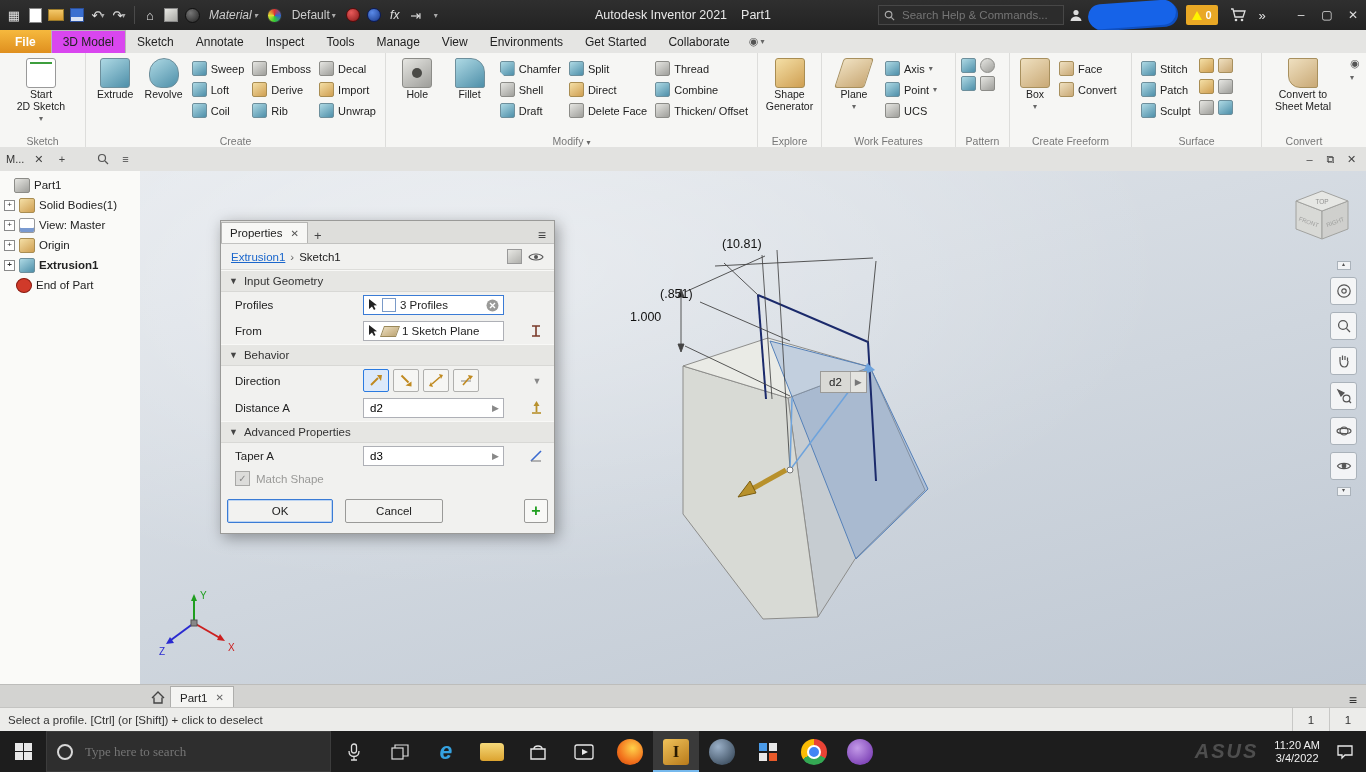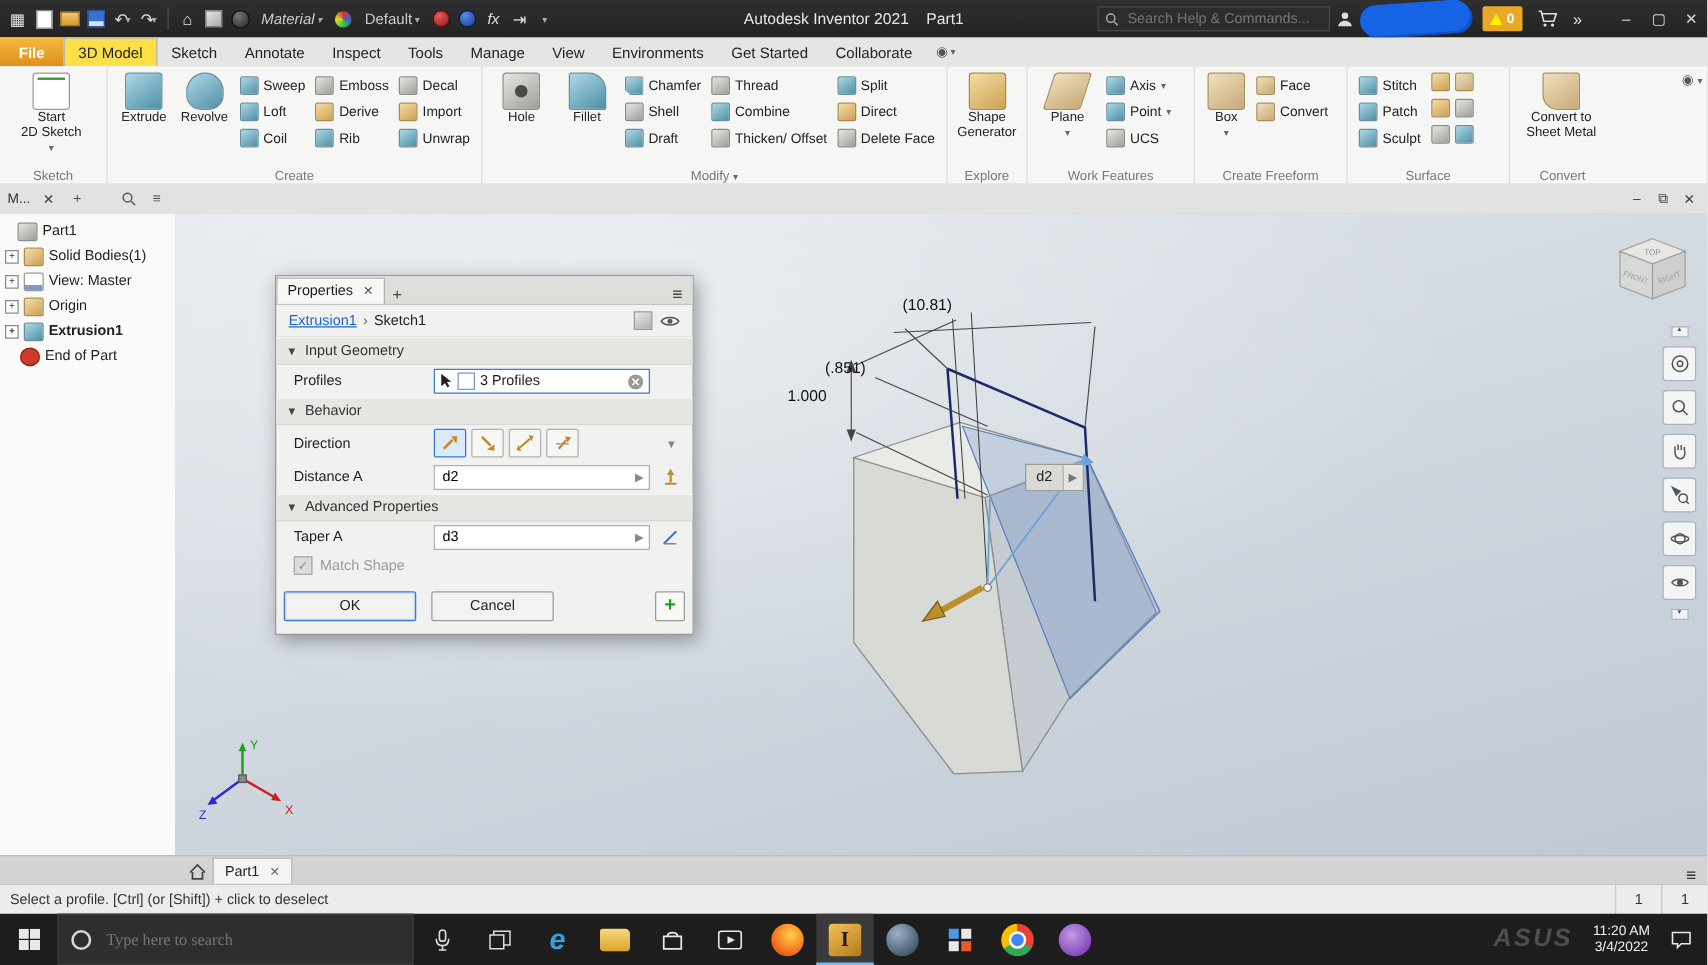--- a/index.html
+++ b/index.html
@@ -19,21 +19,21 @@
   .scribble{position:absolute;left:1088px;top:2px;width:88px;height:25px;background:#1663e8;border-radius:13px;transform:rotate(-4deg);box-shadow:2px 2px 0 #0f4fc0}
   .alertbox{position:absolute;left:1186px;top:5px;width:32px;height:20px;background:#e9a825;border-radius:2px;display:flex;align-items:center;justify-content:center;gap:3px;color:#fff;font-weight:bold;font-size:11px}
   .tri{width:0;height:0;border-left:5px solid transparent;border-right:5px solid transparent;border-bottom:9px solid #fff200;position:relative}
   .winbtns{position:absolute;right:0;top:0;height:30px;display:flex}
   .winbtn{width:26px;height:30px;display:flex;align-items:center;justify-content:center;color:#ddd;font-size:12px}
 
   
   .rtabs{position:absolute;left:0;top:30px;width:100%;height:23px;background:#e5e5e3;display:flex;align-items:stretch;border-bottom:1px solid #cfcfcd}
   .rtab{display:flex;align-items:center;padding:0 11px;font-size:12px;color:#222}
   .rtab.file{background:linear-gradient(#f6b93e,#df8f1e);color:#fff;font-weight:bold;padding:0 15px}
-  .rtab.active{background:#fde047;border:1px solid #b8b8b6;border-bottom:1px solid #f6f6f4;margin-bottom:-1px}
+  .rtab.active{background:#d946ef;border:1px solid #b8b8b6;border-bottom:1px solid #f6f6f4;margin-bottom:-1px}
   .rtab-extra{display:flex;align-items:center;color:#555;gap:2px;padding:0 8px;font-size:11px}
 
   
   .ribbon{position:absolute;left:0;top:53px;width:100%;height:94px;background:#f6f6f4;border-bottom:1px solid #bfbfbd;display:flex}
   .panel{position:relative;display:flex;align-items:flex-start;border-right:1px solid #dddddb;padding:2px 5px 14px 5px;box-sizing:border-box}
   .plabel{position:absolute;bottom:0;left:0;right:0;text-align:center;color:#777;font-size:10.5px;white-space:nowrap}
   .rbb{width:54px;display:flex;flex-direction:column;align-items:center;padding-top:3px;gap:1px;font-size:10.5px;line-height:11px;text-align:center;color:#222;border-radius:2px}
   .scol{display:flex;flex-direction:column;padding-top:3px}
   .rbs{display:flex;align-items:center;gap:4px;height:21px;font-size:11px;padding:0 4px;color:#222;border-radius:2px;white-space:nowrap}
   .ic{width:15px;height:15px;border-radius:2px;box-sizing:border-box;flex:none}
@@ -77,21 +77,21 @@
   .pd-tabs{height:22px;background:#dededb;display:flex;align-items:flex-end;border-bottom:1px solid #c2c2c0}
   .pd-tab{background:#f7f7f5;border:1px solid #b5b5b3;border-bottom:none;height:20px;display:flex;align-items:center;gap:8px;padding:0 8px;font-size:11.5px}
   .pd-x{color:#555;font-size:10px}
   .pd-plus{width:20px;text-align:center;color:#444;font-size:13px}
   .pd-menu{margin-left:auto;padding:0 8px;color:#444;font-size:14px}
   .pd-crumb{height:25px;display:flex;align-items:center;gap:5px;padding:0 10px;border-bottom:1px solid #ddddda}
   .pd-crumb a{color:#1a66cc;text-decoration:underline}
   .crumb-icons{margin-left:auto;display:flex;gap:6px;align-items:center}
   .pd-sec{height:20px;background:#e6e6e3;display:flex;align-items:center;gap:6px;padding:0 8px;font-size:11.5px;color:#333;border-top:1px solid #f8f8f6;border-bottom:1px solid #d8d8d5}
   .chev{font-size:9px;color:#444}
-  .pd-row{display:flex;align-items:center;padding:3px 6px;gap:4px}
+  .pd-row{display:flex;align-items:center;padding:3px 6px;gap:20px}
   .pd-lab{width:108px;padding-left:8px;flex:none;color:#222}
   .pd-field{flex:1;height:20px;background:#fff;border:1px solid #aeb0b6;display:flex;align-items:center;gap:4px;padding:0 4px;box-sizing:border-box;min-width:0}
   .pd-field.selb{border:1px solid #3a7bd5}
   .pd-field input{flex:1;border:none;outline:none;font-size:11.5px;font-family:"Liberation Sans",sans-serif;min-width:0;background:transparent}
   .gutter{width:24px;flex:none;display:flex;justify-content:center;align-items:center}
   .dirbtns{flex:1;display:flex;gap:4px;align-items:center}
   .dirbtn{width:24px;height:21px;border:1px solid #b0b0ae;background:#f6f6f4;display:flex;align-items:center;justify-content:center;border-radius:2px}
   .dirbtn.sel{border:1px solid #2a7ae0;background:#dce9fa}
   .ddtri{color:#888;font-size:9px;margin-left:2px}
   .pd-check{display:flex;align-items:center;gap:6px;padding:2px 6px 4px 14px;color:#9a9a98}
@@ -312,44 +312,44 @@
             <span class="ic gray"></span>
             <span>Shell</span>
           </div>
         <div class="rbs">
             <span class="ic teal"></span>
             <span>Draft</span>
           </div>
       </div>
       <div class="scol">
         <div class="rbs">
+            <span class="ic teal"></span>
+            <span>Split</span>
+          </div>
+        <div class="rbs">
+            <span class="ic gold"></span>
+            <span>Direct</span>
+          </div>
+        <div class="rbs">
+            <span class="ic gray"></span>
+            <span>Delete Face</span>
+          </div>
+      </div>
+      <div class="scol">
+        <div class="rbs">
             <span class="ic gray"></span>
             <span>Thread</span>
           </div>
         <div class="rbs">
             <span class="ic teal"></span>
             <span>Combine</span>
           </div>
         <div class="rbs">
             <span class="ic gray"></span>
             <span>Thicken/ Offset</span>
-          </div>
-      </div>
-      <div class="scol">
-        <div class="rbs">
-            <span class="ic teal"></span>
-            <span>Split</span>
-          </div>
-        <div class="rbs">
-            <span class="ic gold"></span>
-            <span>Direct</span>
-          </div>
-        <div class="rbs">
-            <span class="ic gray"></span>
-            <span>Delete Face</span>
           </div>
       </div>
       <span class="plabel"><span>Modify</span> <span class="caret">▾</span></span>
     </div>
 
     <div class="panel" style="width:64px">
       <div class="rbb">
         <span class="icb gold"></span>
         <span>Shape</span>
         <span>Generator</span>
@@ -375,20 +375,33 @@
             <span class="caret">▾</span>
           </div>
         <div class="rbs">
             <span class="ic gray"></span>
             <span>UCS</span>
           </div>
       </div>
       <span class="plabel">Work Features</span>
     </div>
 
+    <div class="panel" style="width:54px">
+      <div class="scol" style="gap:3px">
+        <div style="display:flex;gap:4px">
+          <span class="ic teal"></span>
+          <span class="ic gray" style="border-radius:50%"></span>
+        </div>
+        <div style="display:flex;gap:4px">
+          <span class="ic teal"></span>
+          <span class="ic gray"></span>
+        </div>
+      </div>
+      <span class="plabel">Pattern</span>
+    </div>
 
     <div class="panel" style="width:122px">
       <div class="rbb" style="width:40px">
         <span class="icb tan"></span>
         <span>Box</span>
         <span class="caret">▾</span>
       </div>
       <div class="scol">
         <div class="rbs">
             <span class="ic tan"></span>
@@ -649,20 +662,35 @@
           </svg>
         <span style="width:12px;height:12px;background:#fff;border:1px solid #7a9ac8;display:inline-block"></span>
         <span style="flex:1">3 Profiles</span>
         <svg width="13" height="13" viewBox="0 0 13 13">
             <circle cx="6.5" cy="6.5" r="6" fill="#9a9a98"></circle>
             <path d="M4 4 L9 9 M9 4 L4 9" stroke="#fff" stroke-width="1.4"></path>
           </svg>
       </div>
       <span class="gutter"></span>
     </div>
+    <div class="pd-row">
+      <span class="pd-lab">From</span>
+      <div class="pd-field">
+        <svg width="10" height="12" viewBox="0 0 10 12">
+            <polygon points="1,0 1,10 4,7.5 6,11 7.5,10 5.6,6.6 9,6.3" fill="#222"></polygon>
+          </svg>
+        <span style="width:14px;height:9px;background:linear-gradient(145deg,#e8d9b8,#c0a878);border:1px solid #9a8858;display:inline-block;transform:skewX(-20deg)"></span>
+        <span style="flex:1">1 Sketch Plane</span>
+      </div>
+      <span class="gutter">
+        <svg width="12" height="14" viewBox="0 0 12 14">
+            <path d="M2 2 H10 M2 12 H10 M6 2 V12" stroke="#7a3a2a" stroke-width="1.6" fill="none"></path>
+          </svg>
+      </span>
+    </div>
 
     <div class="pd-sec">
       <span class="chev">▼</span>
       <span>Behavior</span>
     </div>
     <div class="pd-row">
       <span class="pd-lab">Direction</span>
       <div class="dirbtns">
         <span class="dirbtn sel">
           <svg width="14" height="13" viewBox="0 0 14 13">

